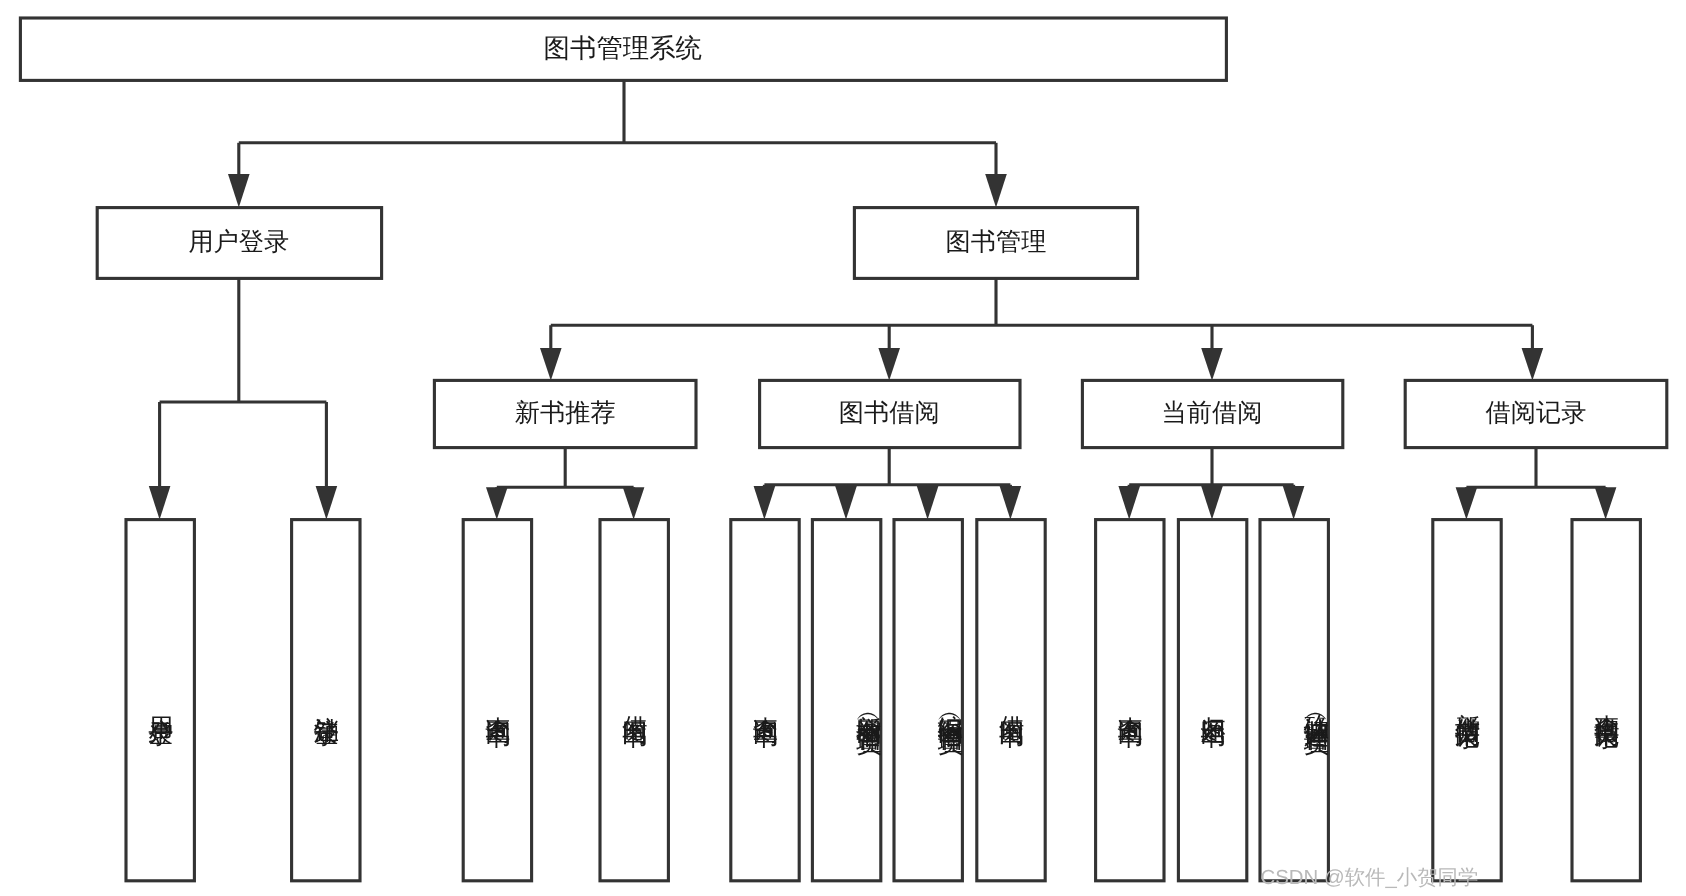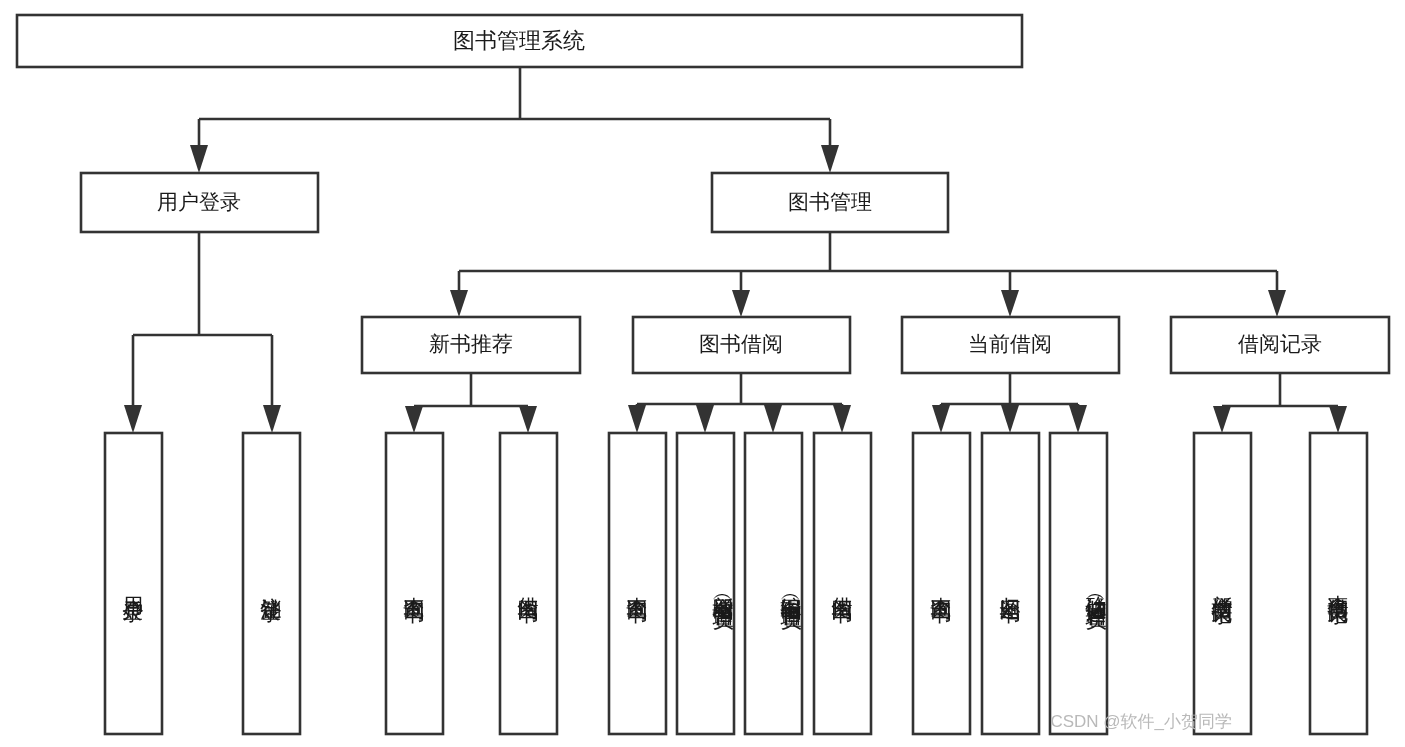--- a/index.html
+++ b/index.html
@@ -62,21 +62,21 @@
     stroke-linecap: butt;
     stroke-linejoin: miter;
   }
   .arrow-head {
     fill: #333333;
     stroke: none;
   }
   #watermark {
     position: absolute;
     right: 8px;
-    bottom: 14px;
+    bottom: 4px;
     font-family: "Liberation Sans", "DejaVu Sans", sans-serif;
     font-size: 17px;
     color: #b9b9b9;
     white-space: nowrap;
     user-select: none;
   }
 </style>
 </head>
 <body>
 

